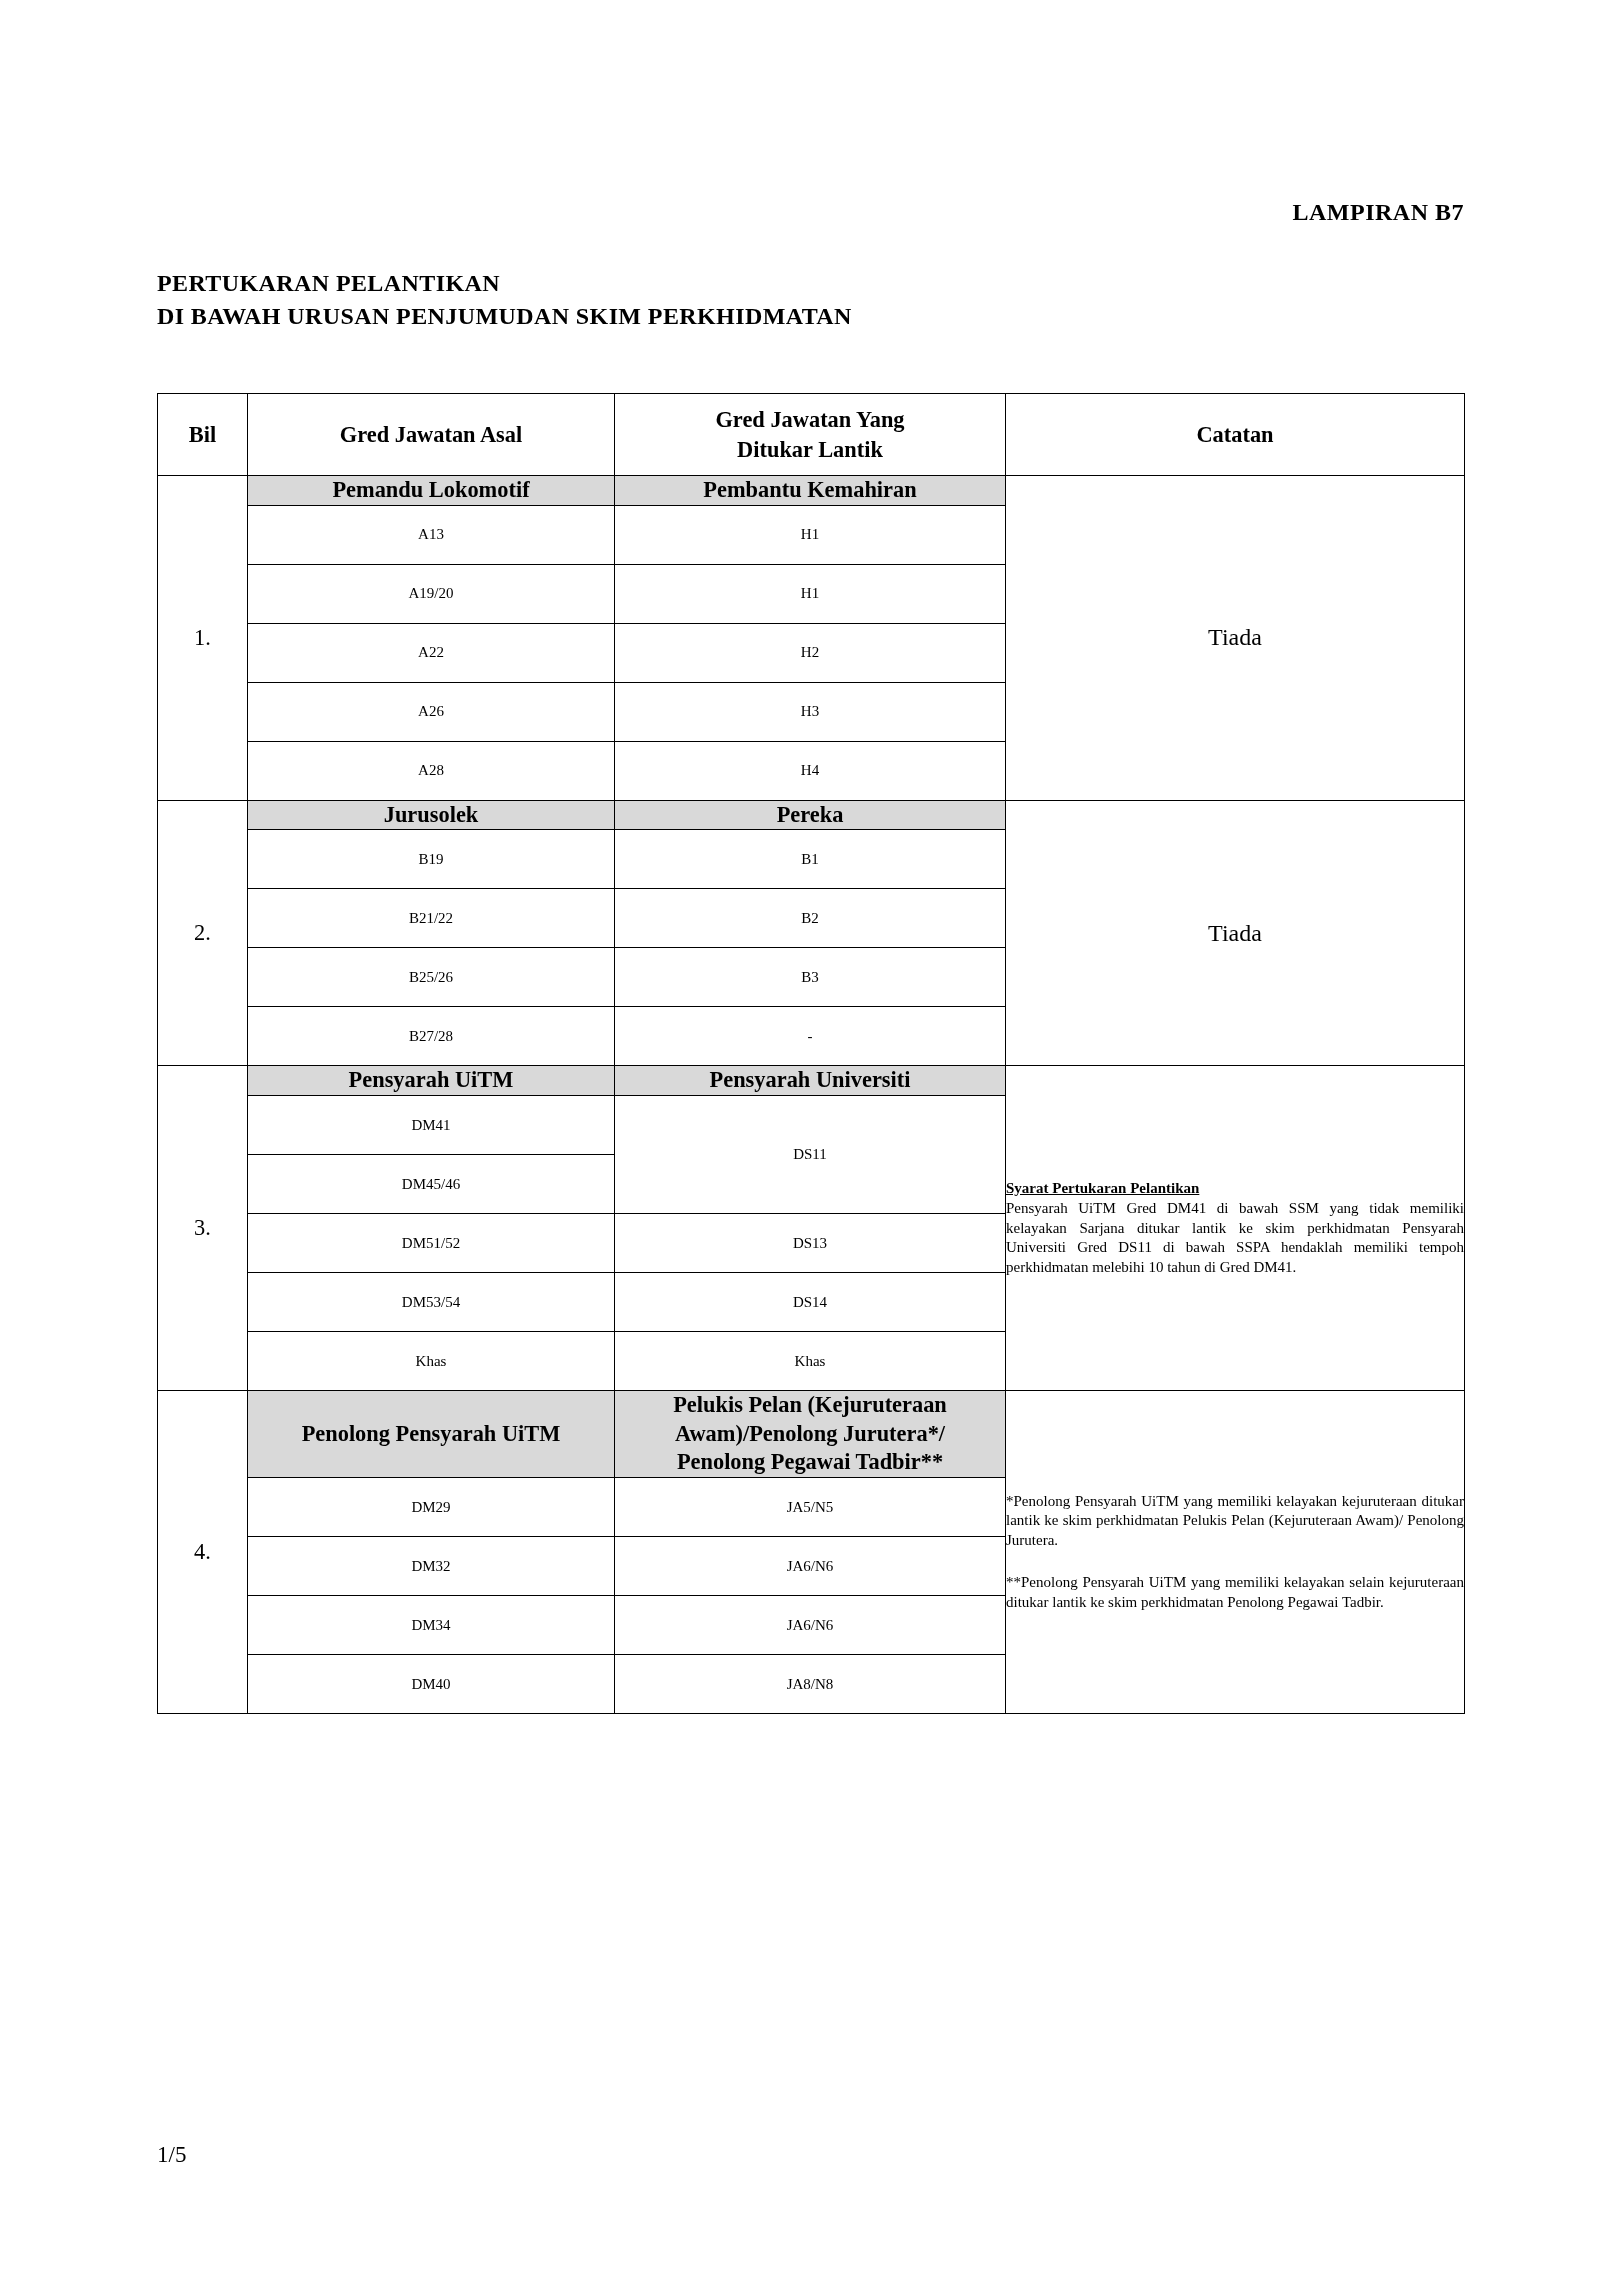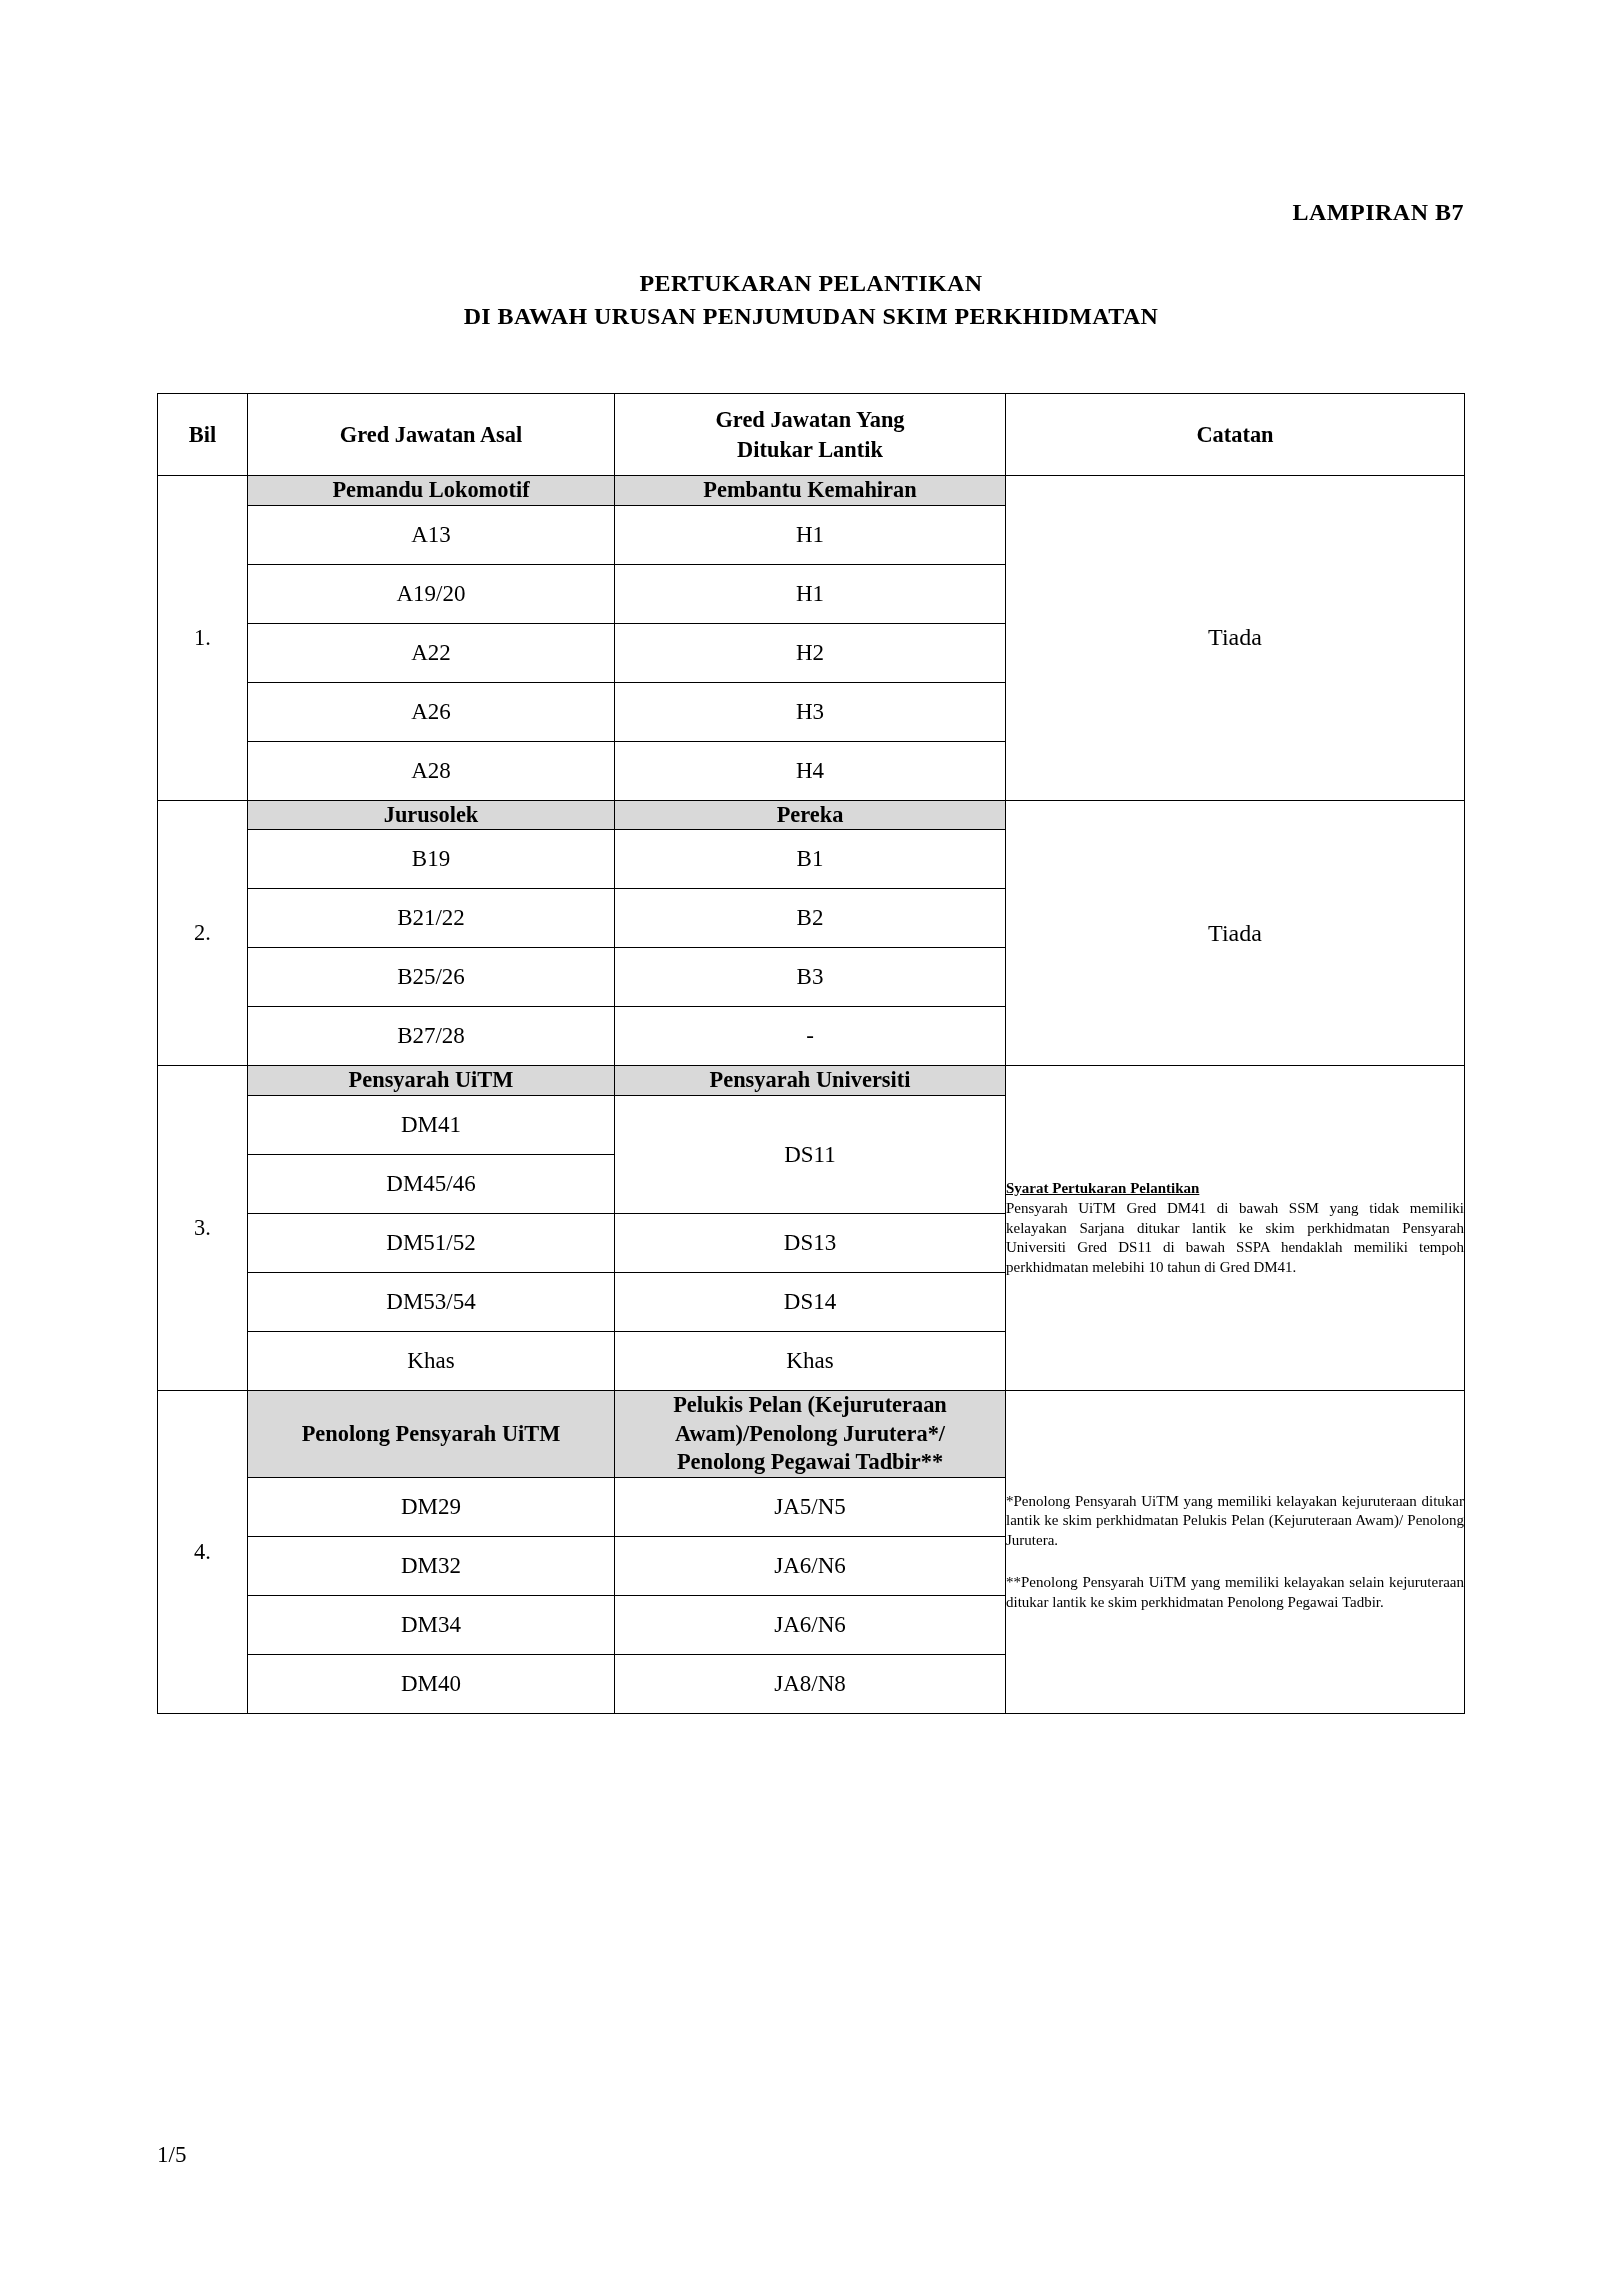--- a/index.html
+++ b/index.html
@@ -35,21 +35,21 @@
     font-size: 24px;
     font-weight: bold;
     letter-spacing: 0.5px;
   }
 
   .doc-title {
     position: absolute;
     left: 157px;
     top: 267px;
     width: 1308px;
-    text-align: center;
+    text-align: left;
     font-size: 24px;
     font-weight: bold;
     line-height: 1.38;
     letter-spacing: 0.4px;
   }
   .doc-title .line2 { white-space: nowrap; }
 
   
   table.main {
     position: absolute;
@@ -91,21 +91,21 @@
   td.grp {
     background: #d9d9d9;
     font-weight: bold;
     font-size: 22.4px;
     line-height: 1.28;
     padding: 11.6px 9px;
   }
 
   td.grade {
     height: 59px;
-    font-size: 23px;
+    font-size: 15px;
     font-weight: normal;
   }
 
   td.catatan {
     vertical-align: middle;
     font-size: 24px;
   }
 
   td.catatan-text {
     vertical-align: top;

